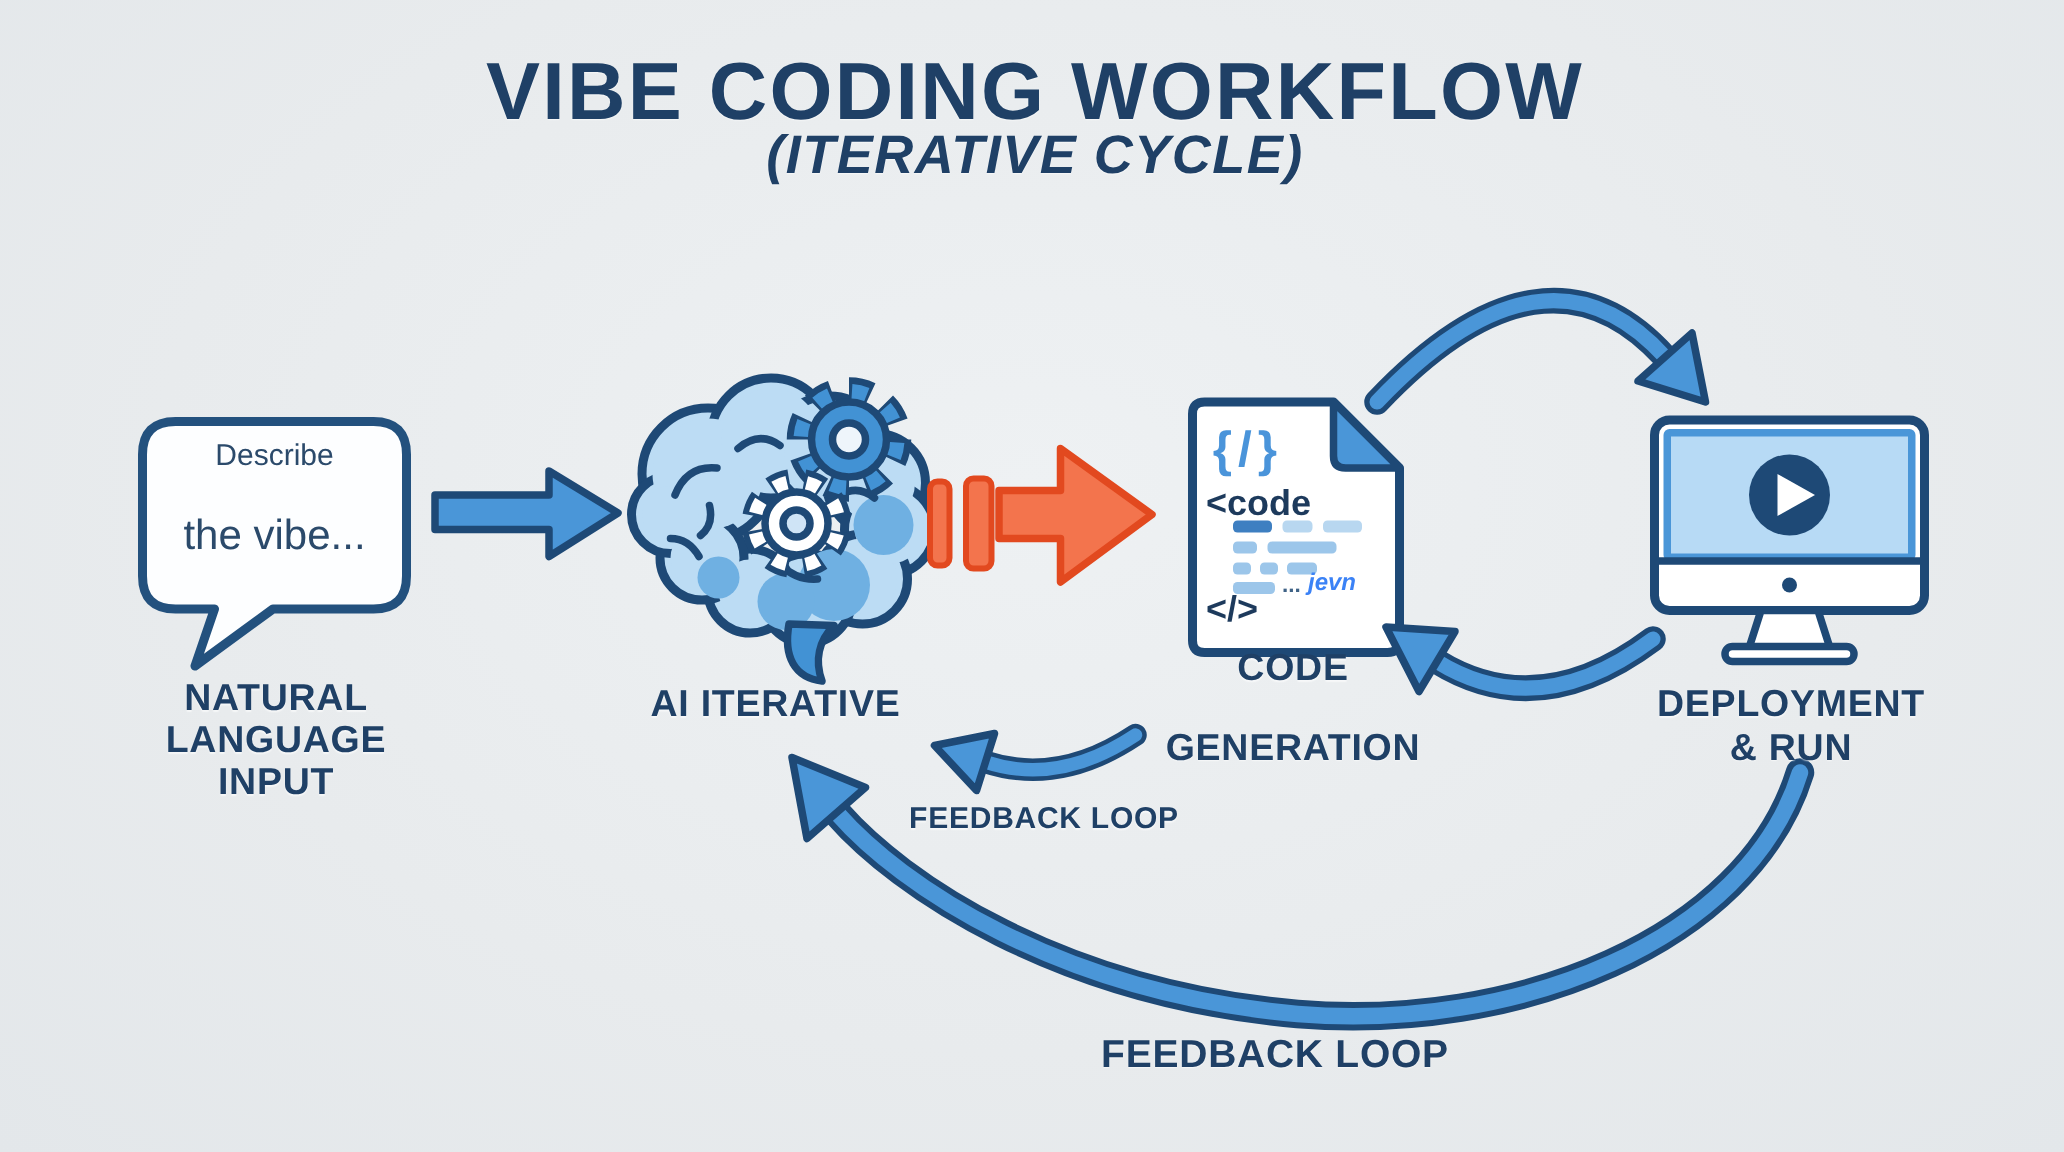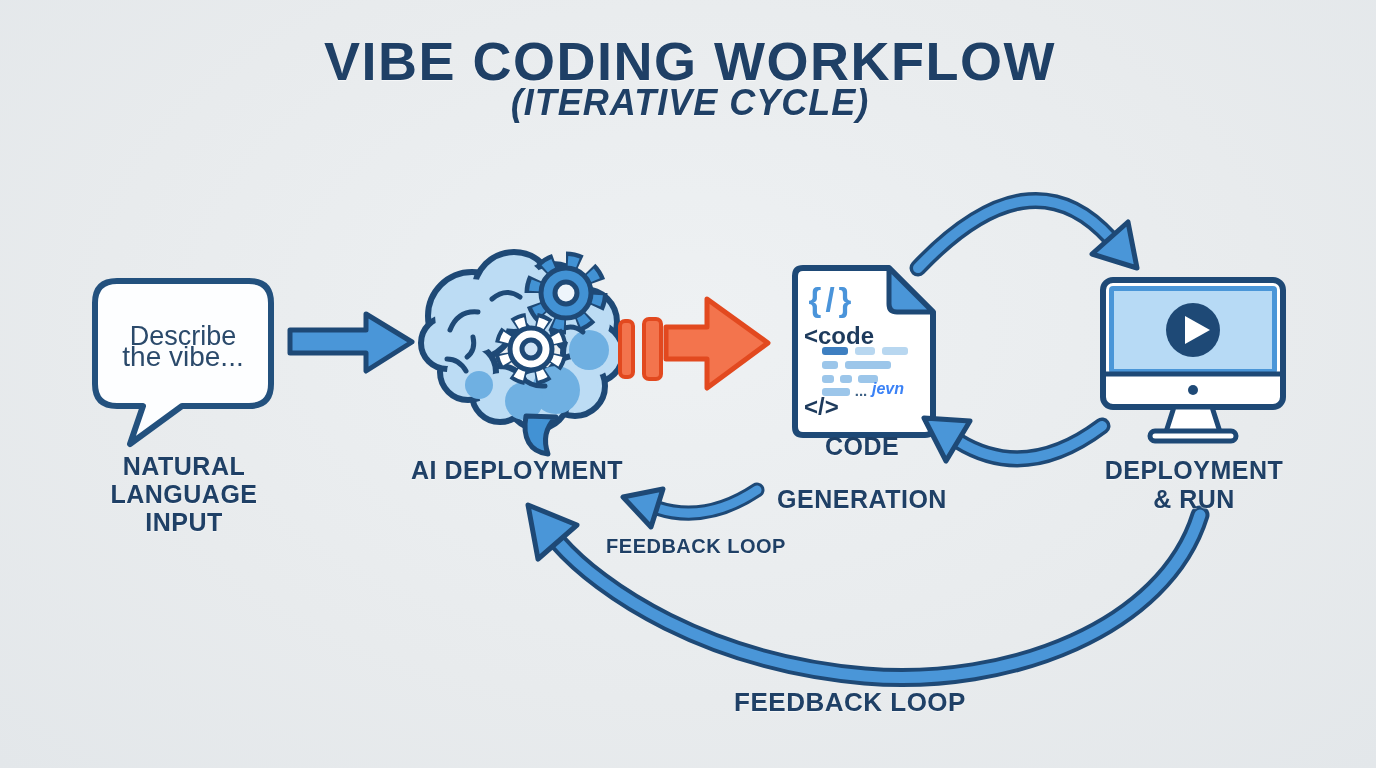--- a/index.html
+++ b/index.html
@@ -12,21 +12,21 @@
   svg.art{position:absolute;left:0;top:0;}
   .t{
     position:absolute;transform:translate(-50%,-50%);
     white-space:nowrap;color:#1f4066;font-weight:700;line-height:1;
     text-shadow:0 1px 1px rgba(255,255,255,.6);
   }
   .t.reg{font-weight:400;color:#2b4a6b;text-shadow:none;}
   .t.left{transform:translate(0,-50%);}
   .title1{left:690px;top:61px;font-size:54px;letter-spacing:1.5px;}
   .title2{left:690px;top:103px;font-size:36px;letter-spacing:1px;font-style:italic;}
-  .bub1{left:183px;top:336px;font-size:27px;}
+  .bub1{left:183px;top:304px;font-size:20px;}
   .bub2{left:183px;top:357px;font-size:28px;text-align:center;}
   .nat1{left:184px;top:466px;}  .nat2{left:184px;top:494px;}  .nat3{left:184px;top:522px;}
   .lbl{font-size:25px;letter-spacing:.5px;}
   .ail{left:517px;top:470px;}
   .cg1{left:862px;top:446px;}  .cg2{left:862px;top:499px;}
   .dp1{left:1194px;top:470px;} .dp2{left:1194px;top:499px;text-align:center;}
   .fbs{left:696px;top:546px;font-size:20px;letter-spacing:.5px;}
   .fbb{left:850px;top:702px;font-size:26px;letter-spacing:.5px;}
   .braces{left:832px;top:299px;font-size:33px;letter-spacing:4px;color:#4a94da;text-shadow:none;}
   .codeopen{left:804px;top:336px;font-size:24px;color:#1d3a5c;text-shadow:none;}
@@ -170,21 +170,21 @@
 
   <div class="t reg bub1">Describe</div>
   <div class="t reg bub2">the vibe...</div>
 
   <div>
     <div class="t lbl nat1">NATURAL</div>
     <div class="t lbl nat2">LANGUAGE</div>
     <div class="t lbl nat3">INPUT</div>
   </div>
 
-  <div class="t lbl ail">AI DEPLOYMENT</div>
+  <div class="t lbl ail">AI ITERATIVE</div>
 
   <div>
     <div class="t lbl cg1">CODE</div>
     <div class="t lbl cg2">GENERATION</div>
   </div>
 
   <div>
     <div class="t lbl dp1">DEPLOYMENT</div>
     <div class="t lbl dp2">&amp; RUN</div>
   </div>

